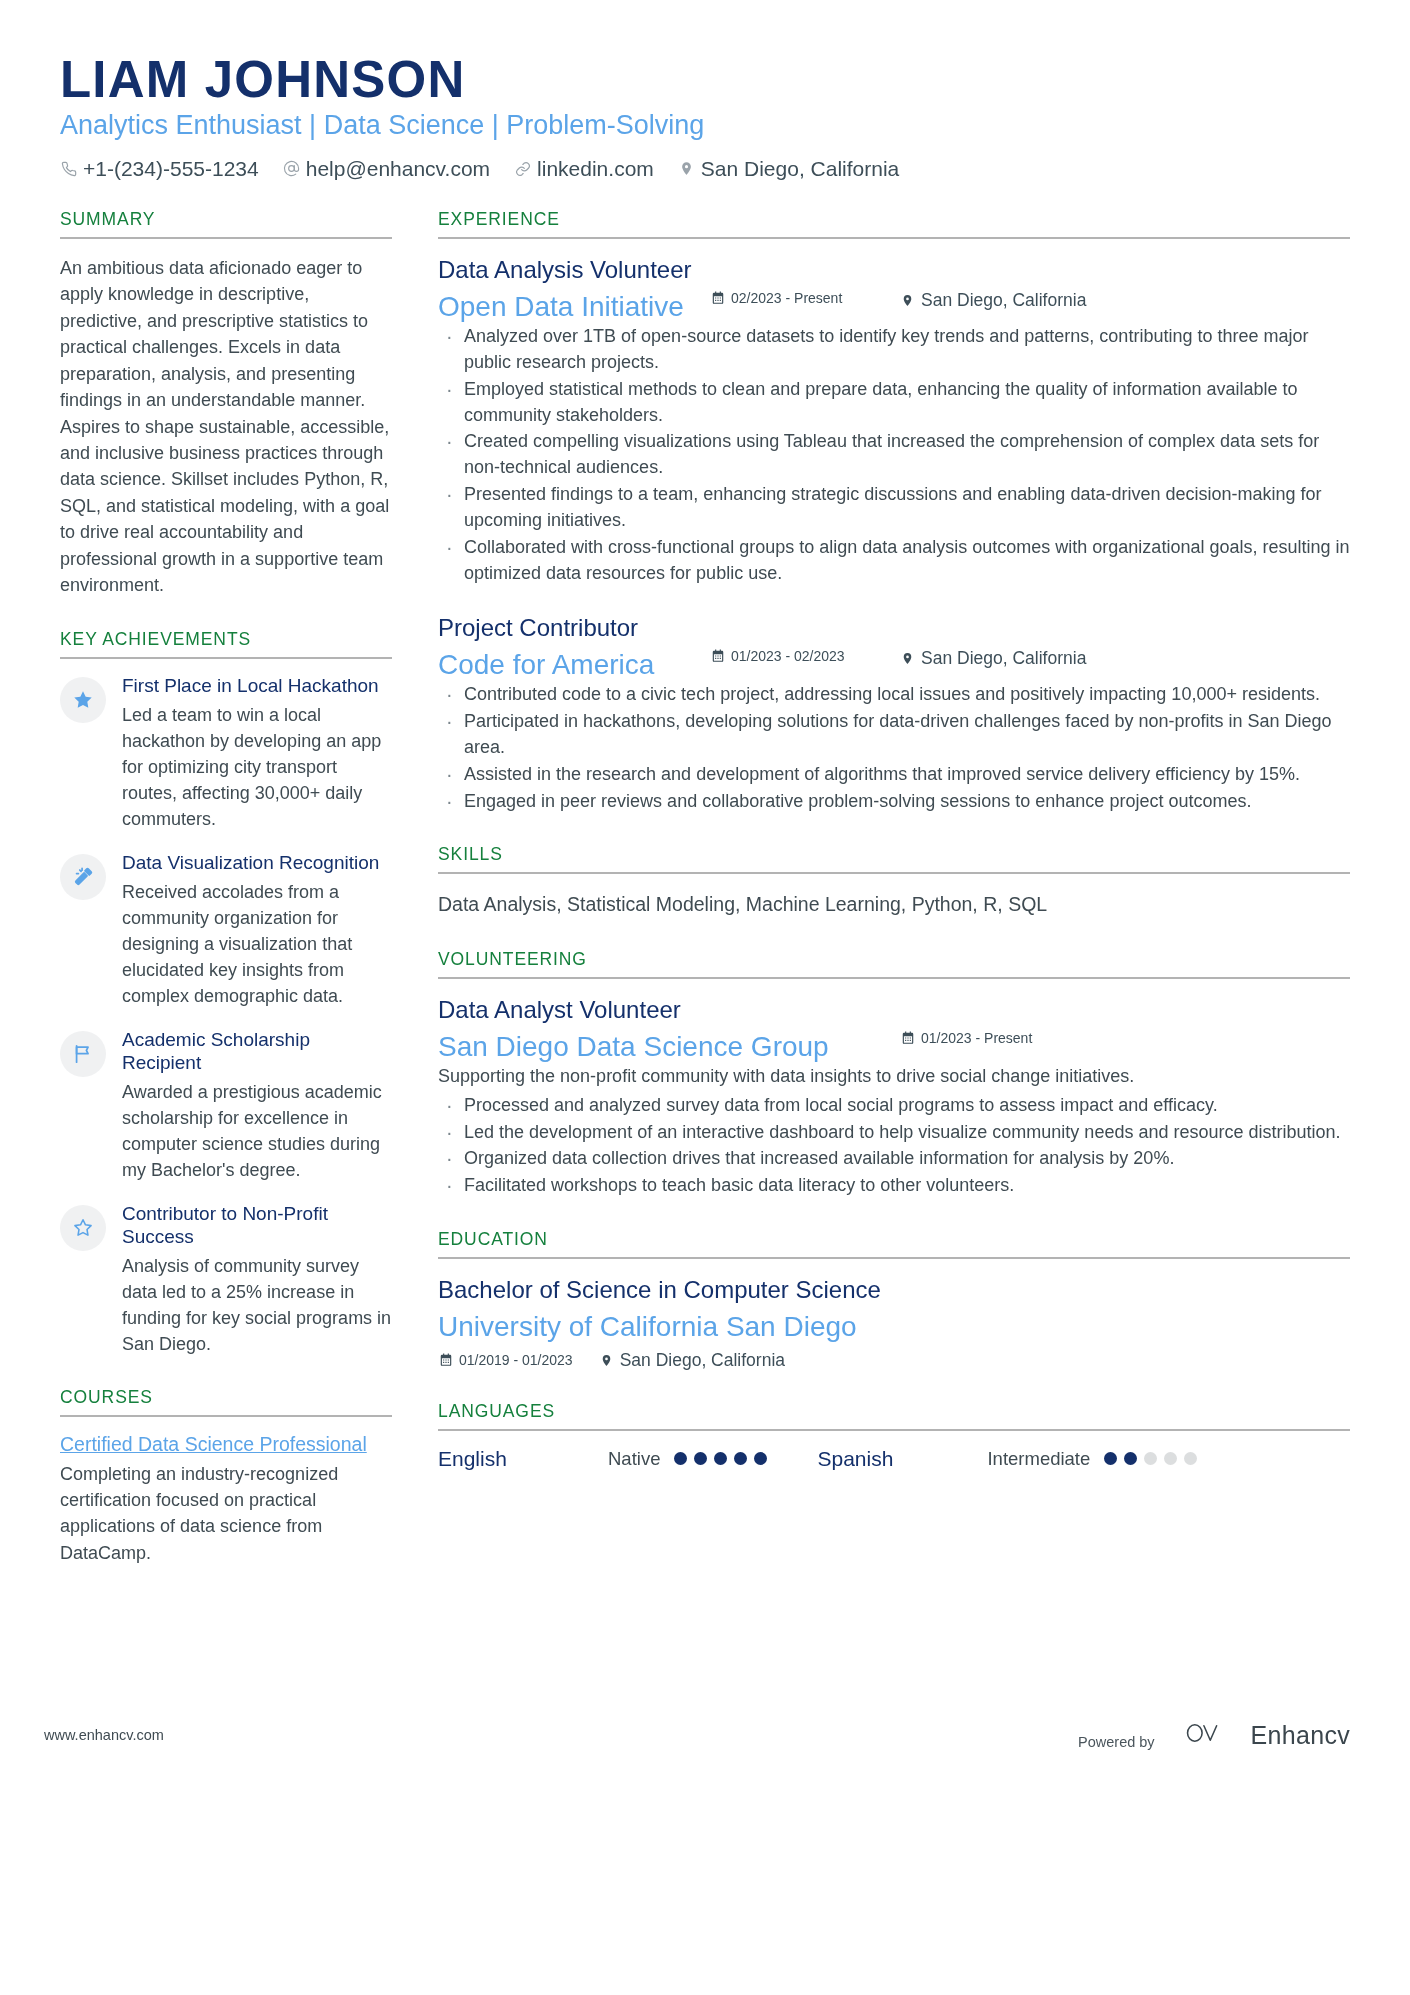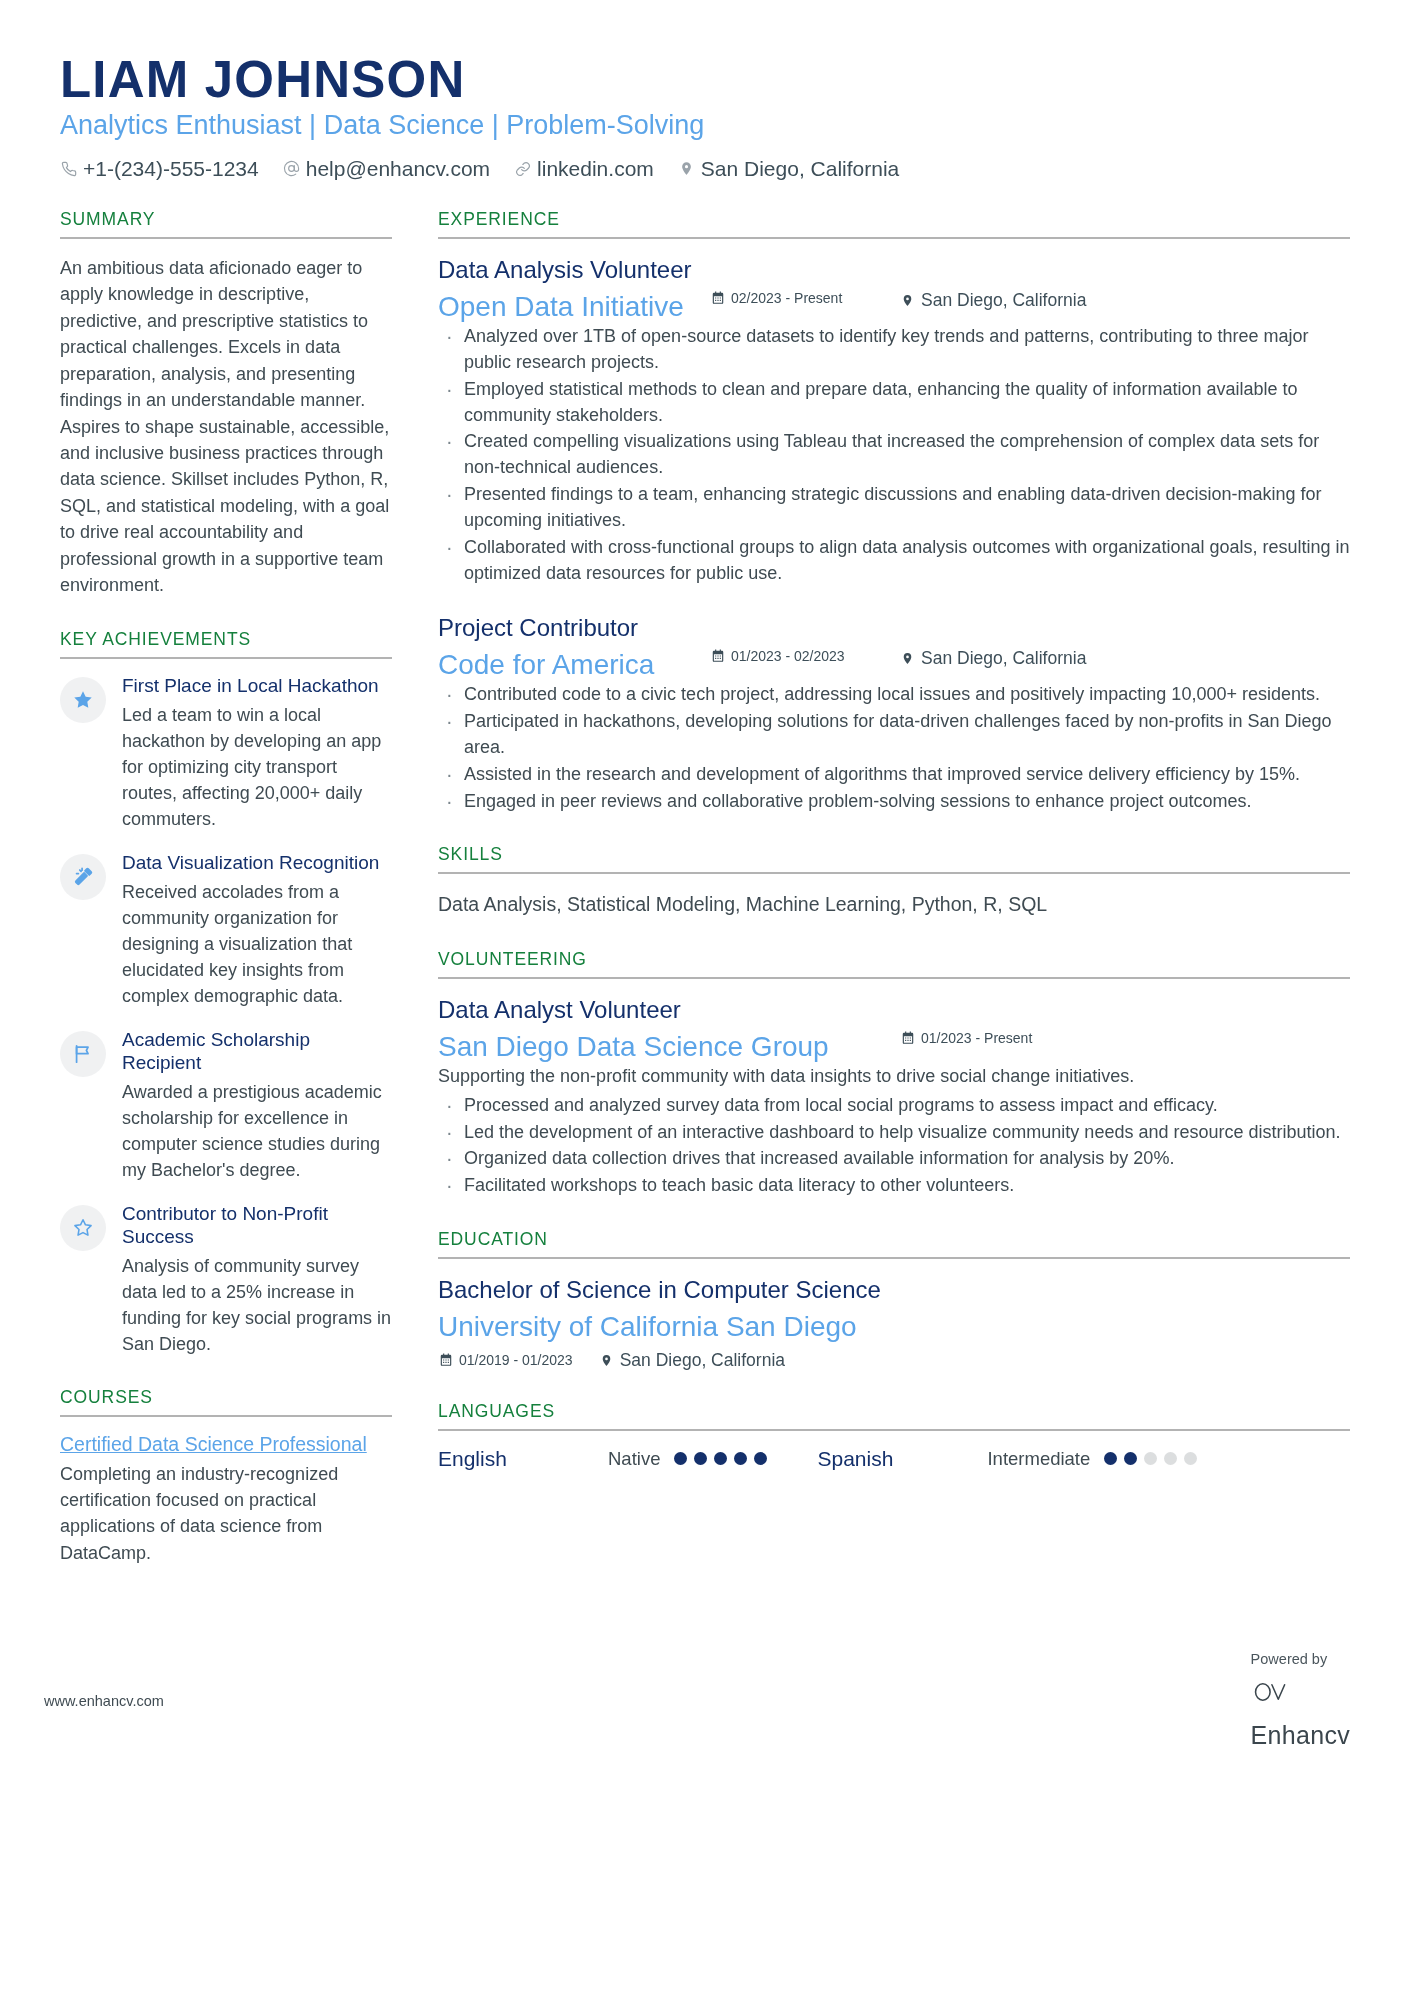--- a/index.html
+++ b/index.html
@@ -262,23 +262,22 @@
     display: flex;
     align-items: center;
     justify-content: space-between;
   }
   .foot-url {
     font-size: 14.5px;
     color: #3f4b52;
   }
   .foot-right {
     display: flex;
-    align-items: flex-start;
-    gap: 12px;
-    flex-direction: column;
+    align-items: flex-end;
+    gap: 28px;
   }
   .foot-powered {
     font-size: 14.5px;
     color: #4a555c;
   }
   .foot-brand {
     font-size: 25px;
     color: #3b464d;
     letter-spacing: 0.3px;
   }
@@ -350,21 +349,21 @@
         <div class="ach">
           <div class="ach-badge">
             <span>
               <svg width="22" height="22" viewBox="0 0 24 24" fill="#5ba4e8">
                   <path d="M12 2.5l2.9 5.9 6.6 1-4.8 4.6 1.1 6.5L12 17.4l-5.8 3.1 1.1-6.5L2.5 9.4l6.6-1z"></path>
                 </svg>
             </span>
           </div>
           <div class="ach-body">
             <div class="ach-title">First Place in Local Hackathon</div>
-            <p class="ach-desc">Led a team to win a local hackathon by developing an app for optimizing city transport routes, affecting 20,000+ daily commuters.</p>
+            <p class="ach-desc">Led a team to win a local hackathon by developing an app for optimizing city transport routes, affecting 30,000+ daily commuters.</p>
           </div>
         </div>
 
         <div class="ach">
           <div class="ach-badge">
             <span>
               <svg width="22" height="22" viewBox="0 0 24 24" fill="none" stroke="#5ba4e8" stroke-width="1.9" stroke-linecap="round" stroke-linejoin="round">
                   <path d="M15.5 5.2l3.3 3.3"></path>
                   <path d="M17.6 3.2l3.2 3.2a1 1 0 0 1 0 1.4l-2 2-4.6-4.6 2-2a1 1 0 0 1 1.4 0z" fill="#5ba4e8"></path>
                   <path d="M13.2 7.6L4.4 16.4a1 1 0 0 0 0 1.4l1.8 1.8a1 1 0 0 0 1.4 0l8.8-8.8z" fill="#5ba4e8"></path>

